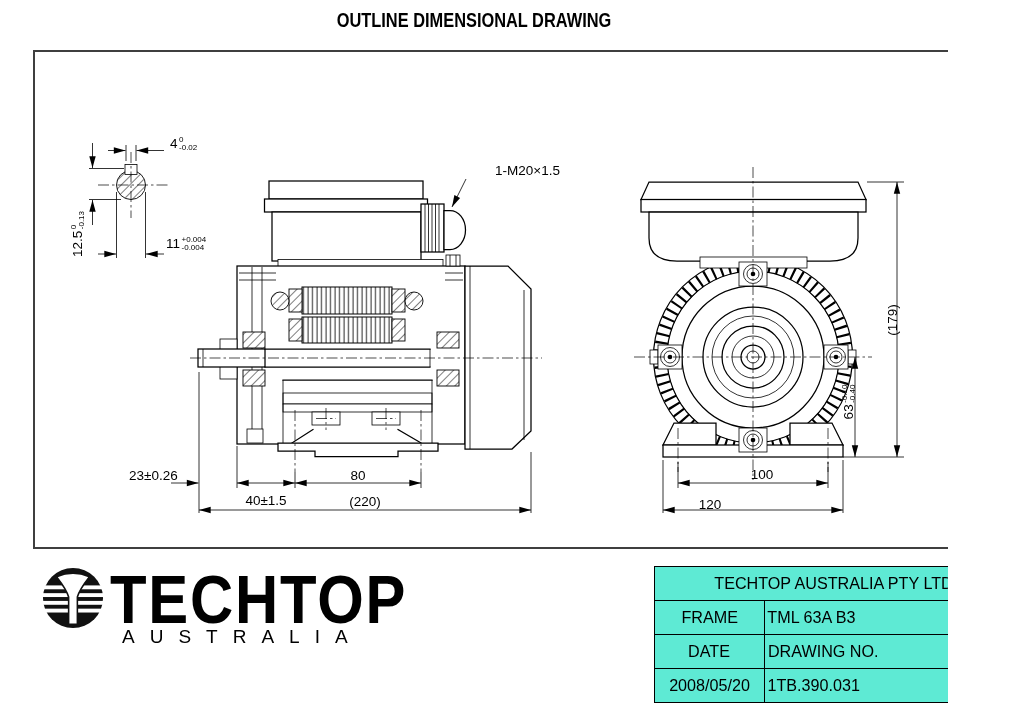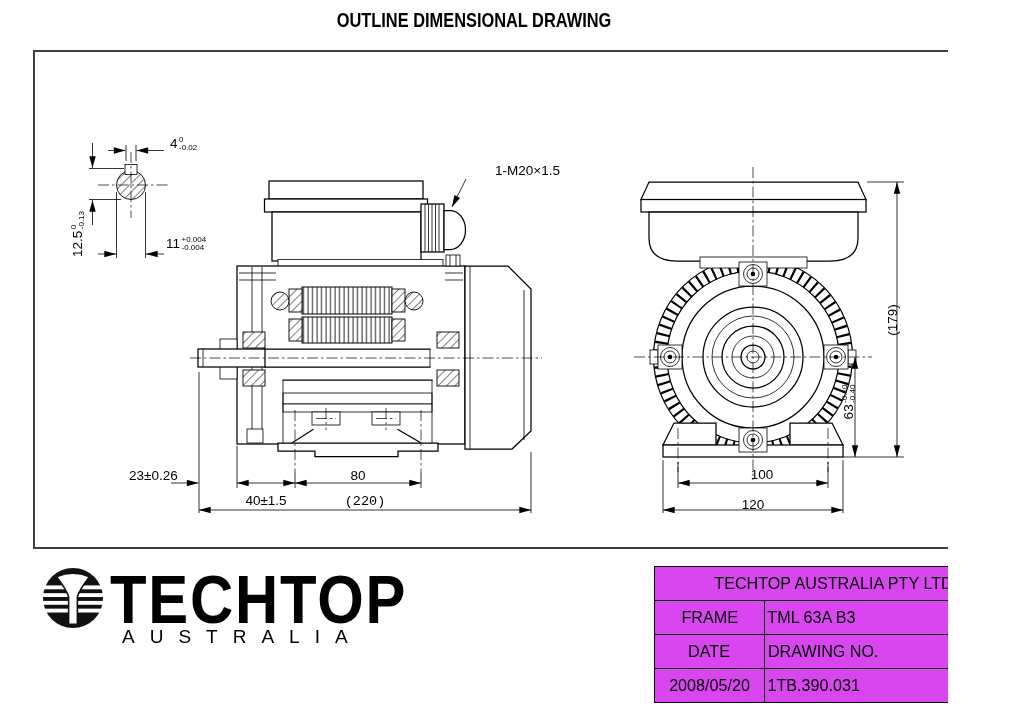--- a/index.html
+++ b/index.html
@@ -18,21 +18,21 @@
   .ctr{transform:translateX(-50%);}
   .rot{transform:translate(-50%,-50%) rotate(-90deg);}
   
   .logo{position:absolute;left:40px;top:563px;width:390px;height:95px;}
   .logo-icon{position:absolute;left:2px;top:4px;}
   .brand{position:absolute;left:70px;top:2px;font-weight:bold;font-size:68px;line-height:68px;
         letter-spacing:2px;transform:scaleX(0.88);transform-origin:left top;white-space:nowrap;}
   .brand-sub{position:absolute;left:82px;top:65px;font-size:19px;line-height:17.5px;
         letter-spacing:15px;white-space:nowrap;text-align:center;}
   
-  .tblock{position:absolute;left:654px;top:566px;width:357px;border:1.8px solid #000;background:#d946ef;}
+  .tblock{position:absolute;left:654px;top:566px;width:357px;border:1.8px solid #000;background:#5eead4;}
   .tb-row{display:flex;height:33px;border-top:1.6px solid #000;align-items:stretch;}
   .tb-row:first-child{border-top:none;}
   .tb-cell{display:flex;align-items:center;justify-content:center;font-size:17px;
         transform:scaleX(0.95);transform-origin:center;}
   .tb-l{width:109px;border-right:1.6px solid #000;display:flex;align-items:center;justify-content:center;}
   .tb-r{flex:1;display:flex;align-items:center;}
   .tb-full{flex:1;display:flex;align-items:center;justify-content:center;}
 </style>
 </head>
 <body>
@@ -223,35 +223,35 @@
   </div>
 
   <div class="dim-label" style="left:457px;top:164px;margin-left:38px;">1-M20×1.5</div>
 
   <div class="dim-label" style="left:129px;top:469px;">23±0.26</div>
 
   <div class="dim-label ctr" style="left:266px;top:494px;">40±1.5</div>
 
   <div class="dim-label ctr" style="left:358px;top:469px;">80</div>
 
-  <div class="dim-label ctr" style="left:365px;top:495px;font-family:Liberation Mono, monospace;">(220)</div>
+  <div class="dim-label ctr" style="left:365px;top:495px;">(220)</div>
 
   <div class="dim-label rot" style="left:892px;top:320px;">(179)</div>
 
   <div class="dim-label rot" style="left:848px;top:402px;">
     <span>63</span>
     <span class="tol">
       <span>-0.10</span>
       <span>-0.40</span>
     </span>
   </div>
 
   <div class="dim-label ctr" style="left:753px;top:468px;margin-left:9px;">100</div>
 
-  <div class="dim-label ctr" style="left:753px;top:498px;">120</div>
+  <div class="dim-label ctr" style="left:710px;top:498px;">120</div>
 
   <div class="logo">
     <svg class="logo-icon" width="62" height="62" viewBox="-32 -32 64 64">
       <circle r="31" fill="#111"></circle>
       <g fill="#fff">
         <rect x="-32" y="-13" width="64" height="4"></rect>
         <rect x="-32" y="-5" width="64" height="4"></rect>
         <rect x="-32" y="3" width="64" height="4"></rect>
         <rect x="-32" y="11" width="64" height="4"></rect>
       </g>

